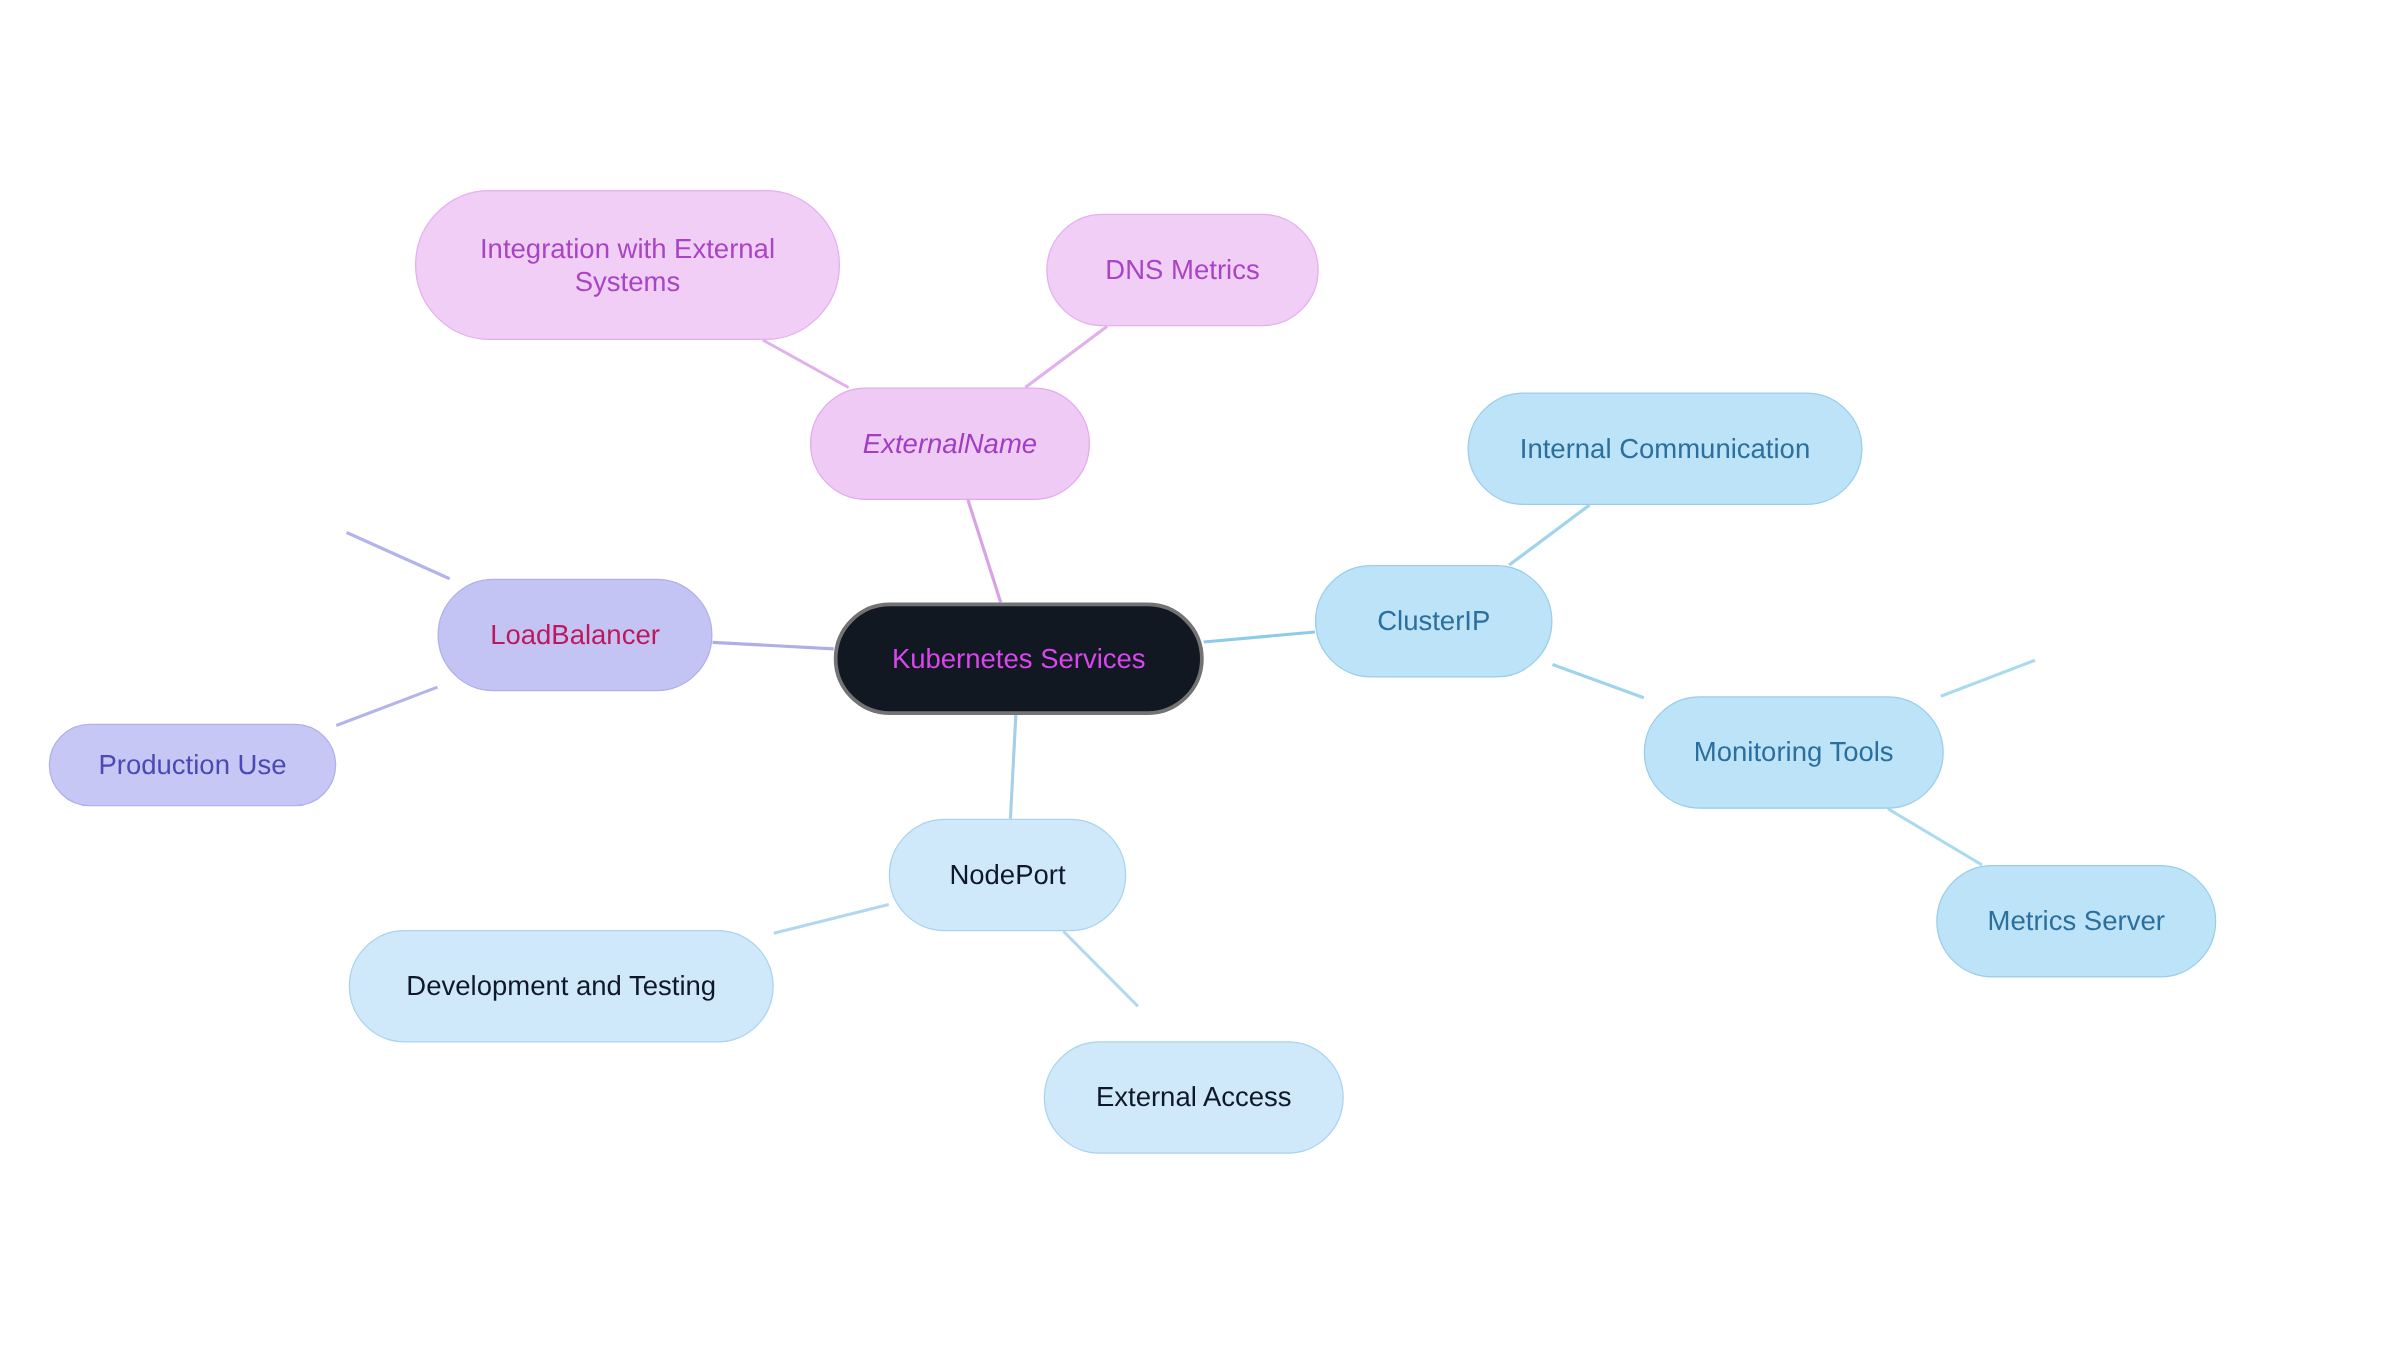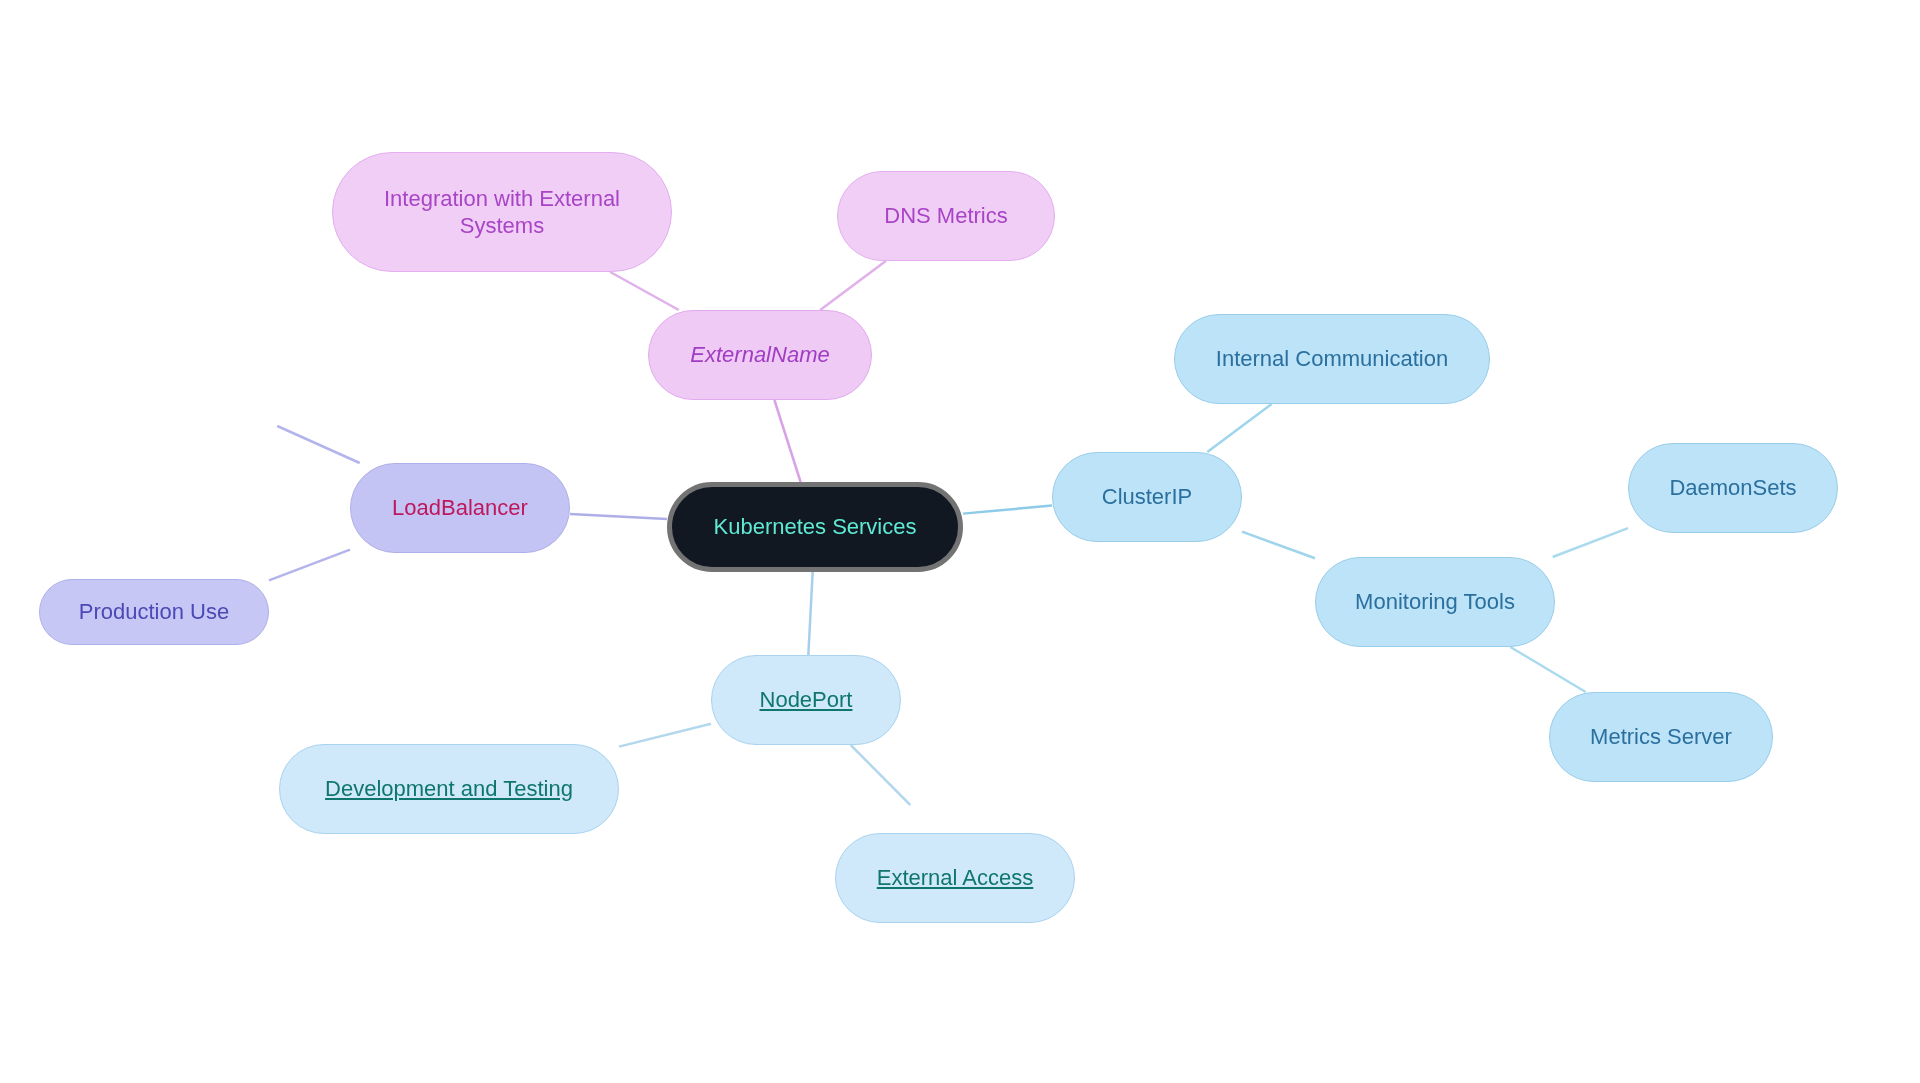--- a/index.html
+++ b/index.html
@@ -1,22 +1,22 @@
 <!DOCTYPE html>
 <html><head>
 <meta charset="utf-8">
 <style>
   * { box-sizing: border-box; margin: 0; padding: 0; }
   html, body { width: 1920px; height: 1083px; background: #ffffff; font-family: -apple-system, BlinkMacSystemFont, "Segoe UI", Helvetica, Arial, sans-serif; overflow: hidden; }
   .canvas { position: relative; width: 1920px; height: 1083px; }
   svg.edges { position: absolute; top: 0; left: 0; width: 1920px; height: 1083px; pointer-events: none; }
   .node { position: absolute; display: flex; align-items: center; justify-content: center; text-align: center; border-radius: 999px; font-size: 22px; padding: 14px 28px; line-height: 1.25; font-weight: 400; }
-  .root    { background: #111822; color: #5eead4; border: 5px solid #737373; }
+  .root    { background: #111822; color: #d946ef; border: 3px solid #737373; }
   .blue    { background: #bce3f7; color: #2a6f9e; border: 1.5px solid #99cde9; }
-  .blue-l  { background: #cfe8fa; color: #0f766e; border: 1.5px solid #a9d3ef; text-decoration: underline; }
+  .blue-l  { background: #cfe8fa; color: #0f172a; border: 1.5px solid #a9d3ef; }
   .purple  { background: #c3c3f4; color: #be185d; border: 1.5px solid #afafe9; }
   .purple-l{ background: #c7c7f5; color: #4a49b5; border: 1.5px solid #b0b0ea; }
   .pink    { background: #efcaf5; color: #a03dc2; border: 1.5px solid #e3a9ef; font-style: italic; }
   .pink-l  { background: #f1cef6; color: #a844c6; border: 1.5px solid #e4aef0; }
 </style>
 </head>
 <body>
 <div class="canvas">
 
 <svg class="edges">
@@ -33,21 +33,20 @@
       <line x1="359.7244094488189" y1="463" x2="277.2755905511811" y2="426" stroke="#b4b4ec" stroke-width="2.5"></line>
       <line x1="350" y1="549.6993464052288" x2="269" y2="580.40522875817" stroke="#b4b4ec" stroke-width="2.5"></line>
       <line x1="678.8111888111888" y1="310" x2="610.2517482517483" y2="272" stroke="#e0b1ea" stroke-width="2.5"></line>
       <line x1="820.2158273381295" y1="310" x2="885.7841726618705" y2="261" stroke="#e0b1ea" stroke-width="2.5"></line>
     </svg>
 
 <div class="node root" style="width: 296px; height: 90px; left: 667px; top: 482px;">Kubernetes Services</div>
 <div class="node blue" style="width: 190px; height: 90px; left: 1052px; top: 452px;">ClusterIP</div>
 <div class="node blue" style="width: 316px; height: 90px; left: 1174px; top: 314px;">Internal Communication</div>
 <div class="node blue" style="width: 240px; height: 90px; left: 1315px; top: 557px;">Monitoring Tools</div>
-<div class="node blue" style="width: 210px; height: 90px; left: 1628px; top: 443px;">DaemonSets</div>
 <div class="node blue" style="width: 224px; height: 90px; left: 1549px; top: 692px;">Metrics Server</div>
 <div class="node blue-l" style="width: 190px; height: 90px; left: 711px; top: 655px;">NodePort</div>
 <div class="node blue-l" style="width: 240px; height: 90px; left: 835px; top: 805px; margin-top: 28px;">External Access</div>
 <div class="node blue-l" style="width: 340px; height: 90px; left: 279px; top: 744px;">Development and Testing</div>
 <div class="node purple" style="width: 220px; height: 90px; left: 350px; top: 463px;">LoadBalancer</div>
 <div class="node purple-l" style="width: 230px; height: 66px; left: 39px; top: 579px;">Production Use</div>
 <div class="node pink" style="width: 224px; height: 90px; left: 648px; top: 310px;">ExternalName</div>
 <div class="node pink-l" style="width: 340px; height: 120px; left: 332px; top: 152px;">Integration with External Systems</div>
 <div class="node pink-l" style="width: 218px; height: 90px; left: 837px; top: 171px;">DNS Metrics</div>
 

